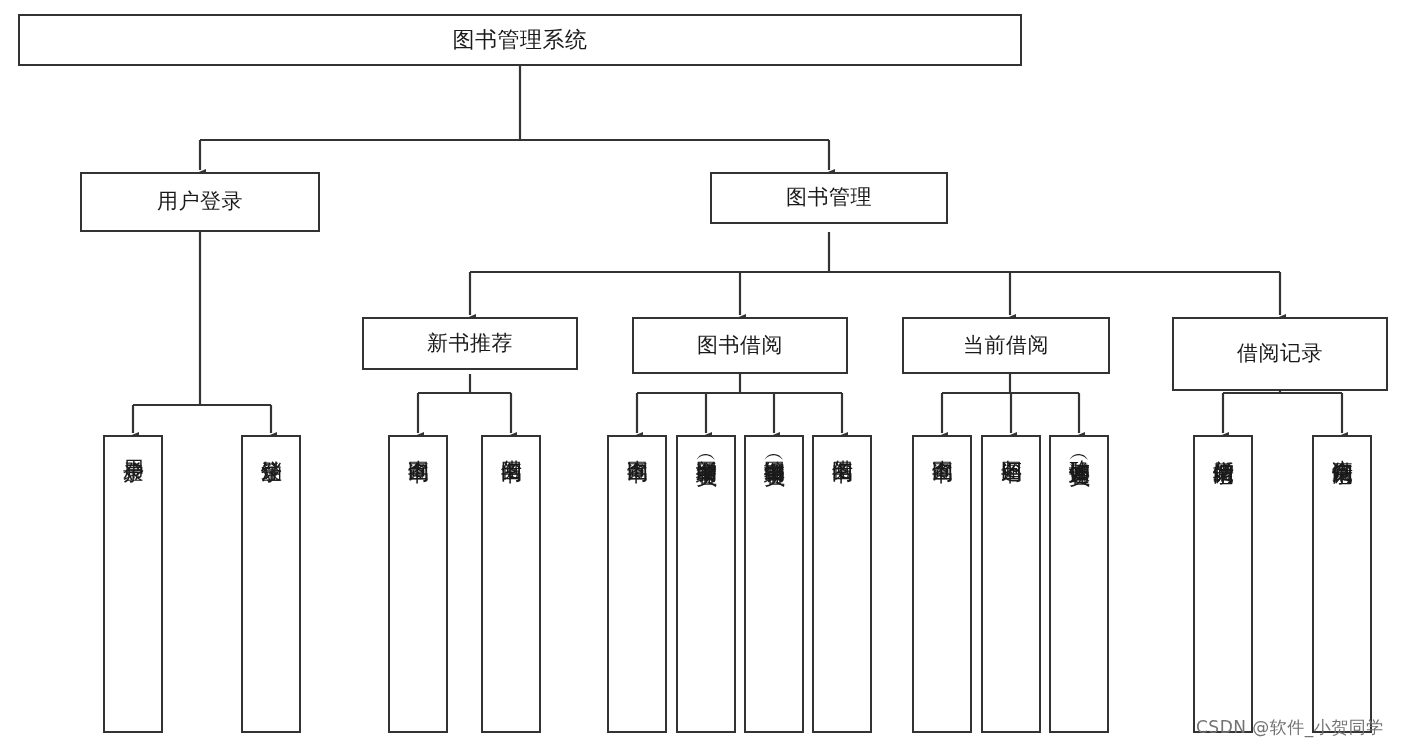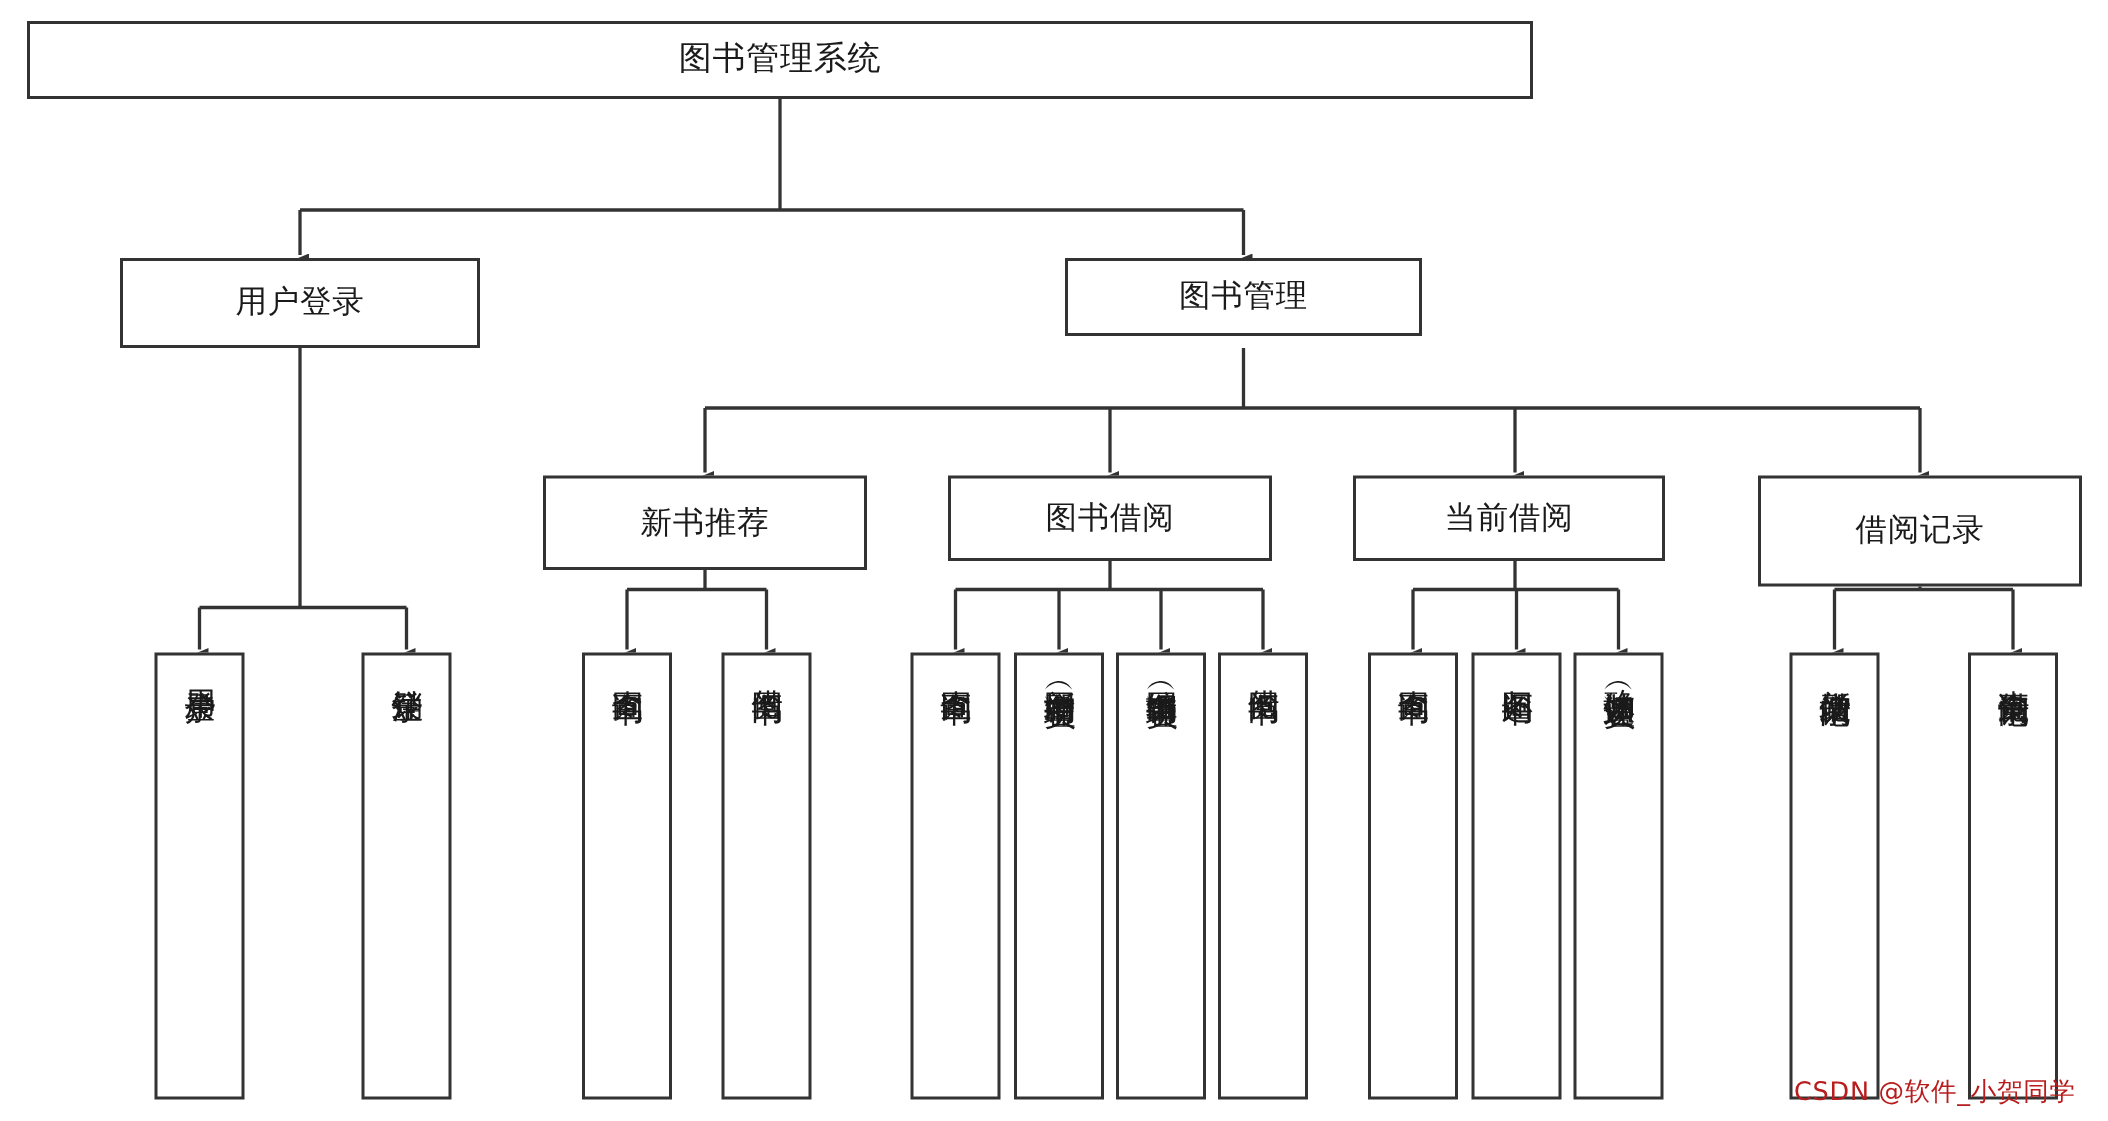--- a/index.html
+++ b/index.html
@@ -55,21 +55,21 @@
     text-orientation: upright;
     font-size: 21px;
     line-height: 1.28;
     letter-spacing: 1px;
     color: #1a1a1a;
     white-space: nowrap;
   }
   .watermark {
     position: absolute;
     font-size: 17px;
-    color: #b91c1c;
+    color: #737373;
     white-space: nowrap;
     letter-spacing: 0.5px;
   }
 </style>
 </head>
 <body>
 
 <div id="diagram-root">
 
   <svg id="edge-layer" viewBox="0 0 1405 747" xmlns="http://www.w3.org/2000/svg">
@@ -118,21 +118,21 @@
   <div id="nodes">
       <div class="node node-h node-root" style="left: 18px; top: 14px; width: 1004px; height: 52px;">
         <span>图书管理系统</span>
       </div>
       <div class="node node-h" style="left: 80px; top: 172px; width: 240px; height: 60px;">
         <span>用户登录</span>
       </div>
       <div class="node node-h" style="left: 710px; top: 172px; width: 238px; height: 52px;">
         <span>图书管理</span>
       </div>
-      <div class="node node-h" style="left: 362px; top: 317px; width: 216px; height: 63px;">
+      <div class="node node-h" style="left: 362px; top: 317px; width: 216px; height: 53px;">
         <span>新书推荐</span>
       </div>
       <div class="node node-h" style="left: 632px; top: 317px; width: 216px; height: 57px;">
         <span>图书借阅</span>
       </div>
       <div class="node node-h" style="left: 902px; top: 317px; width: 208px; height: 57px;">
         <span>当前借阅</span>
       </div>
       <div class="node node-h" style="left: 1172px; top: 317px; width: 216px; height: 74px;">
         <span>借阅记录</span>

